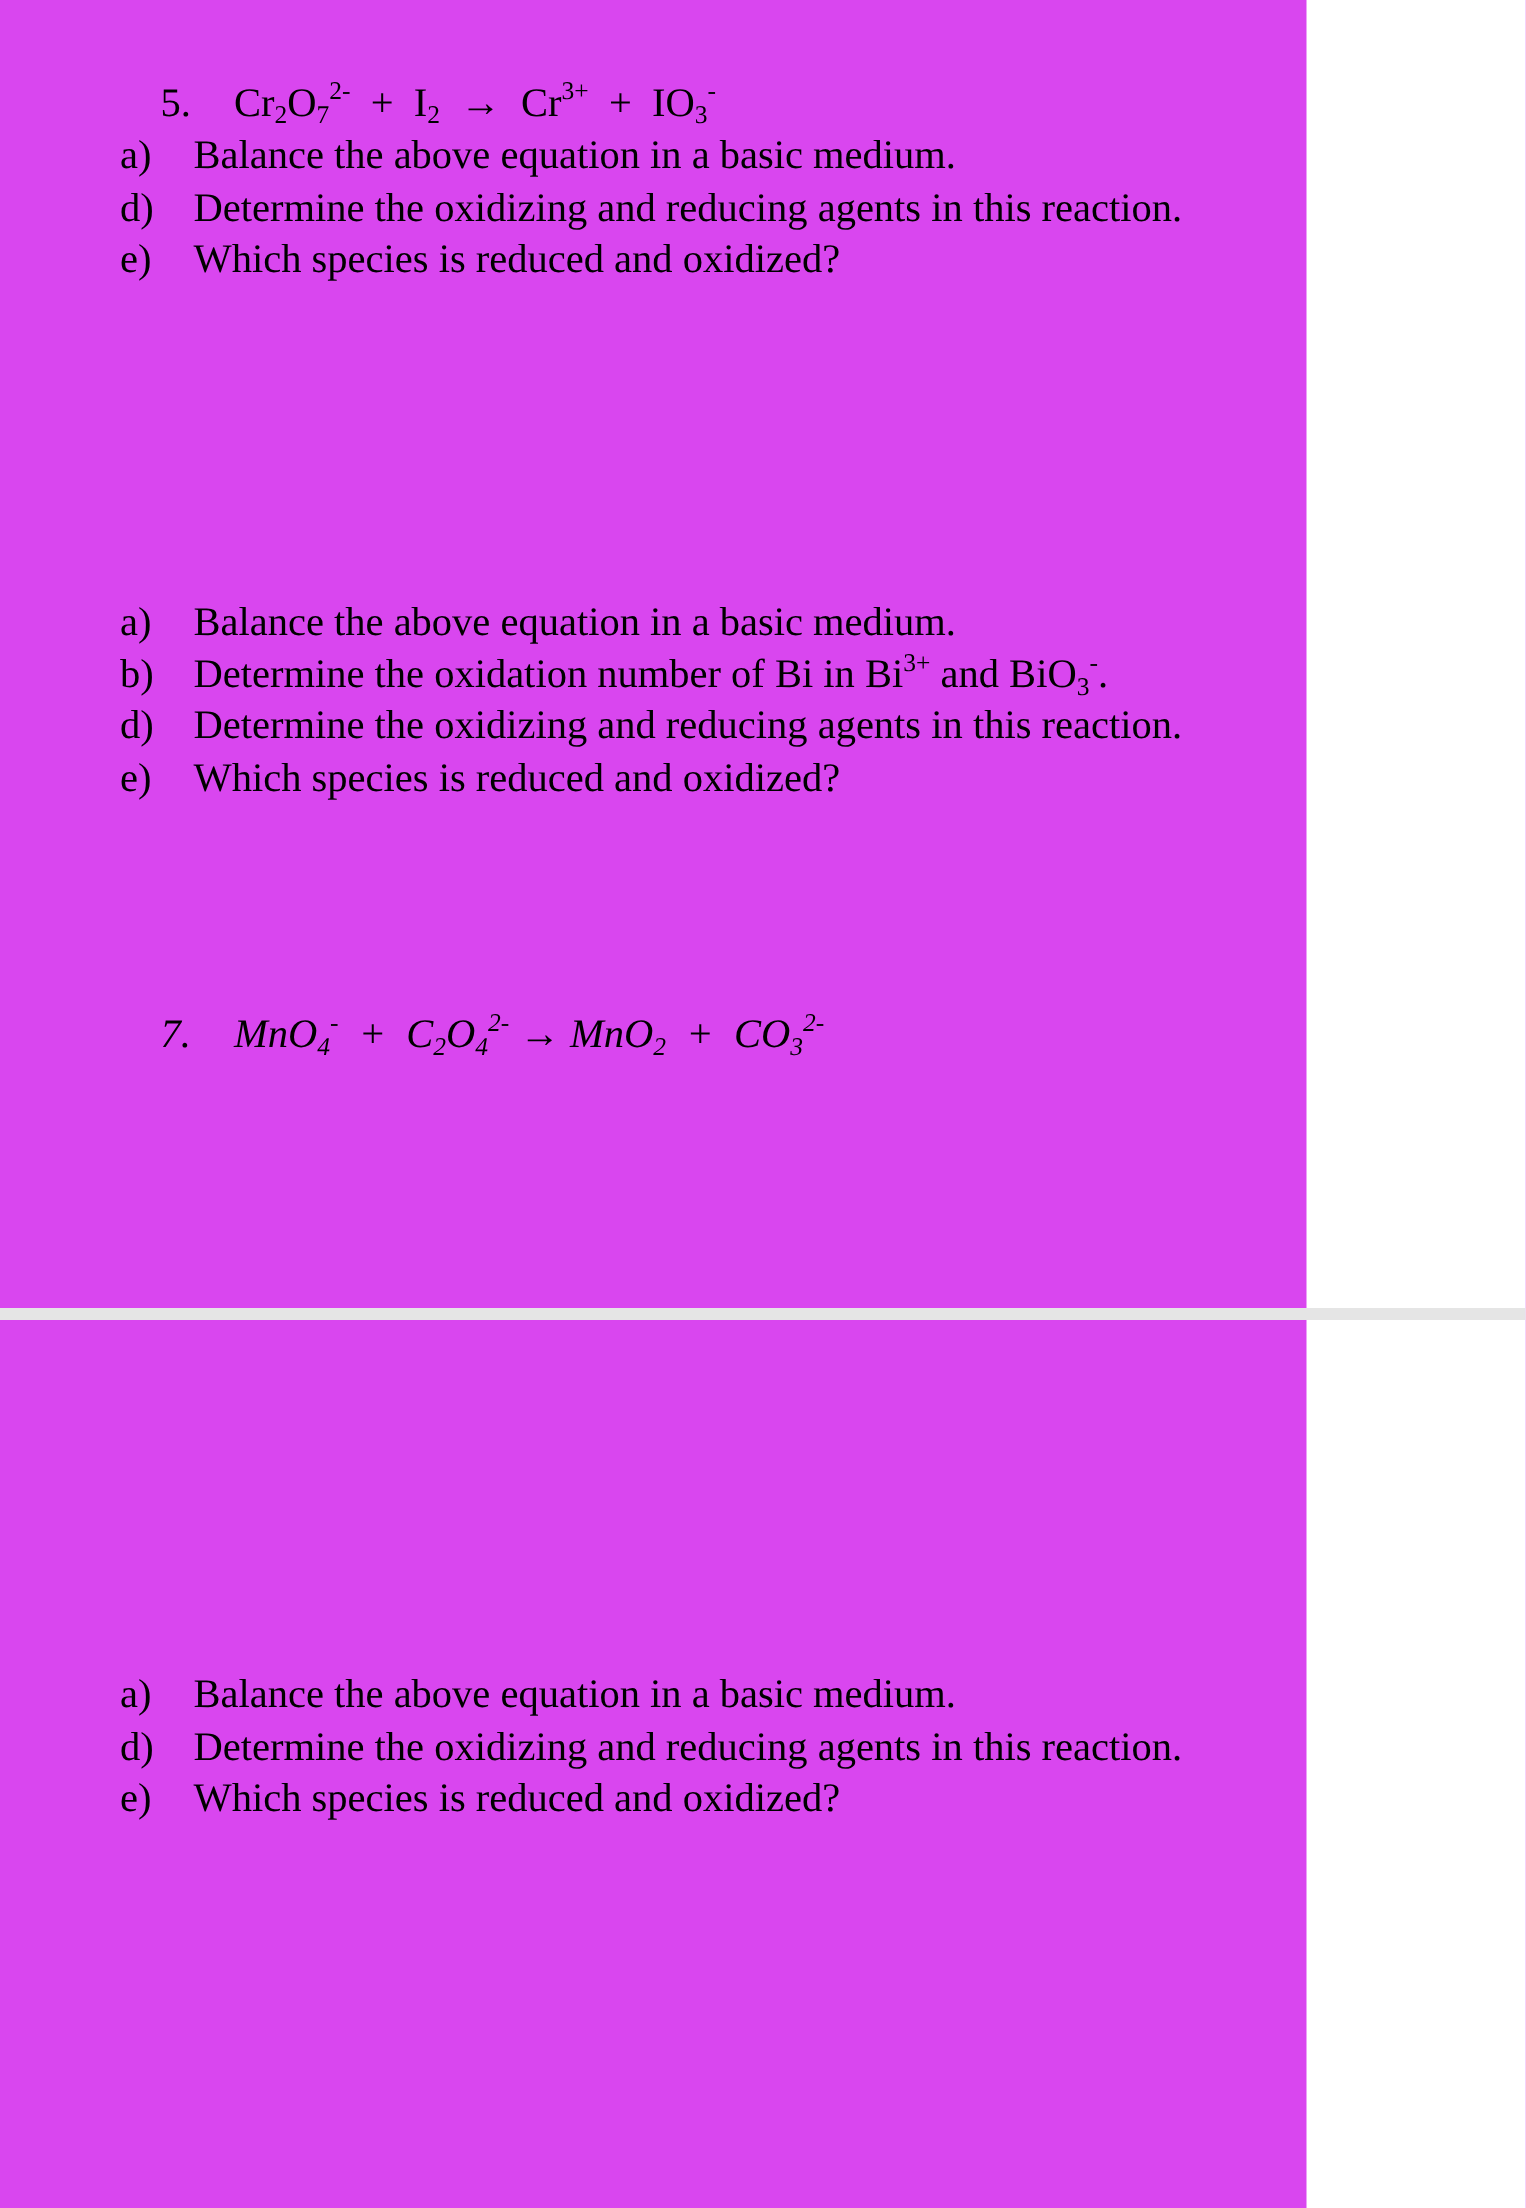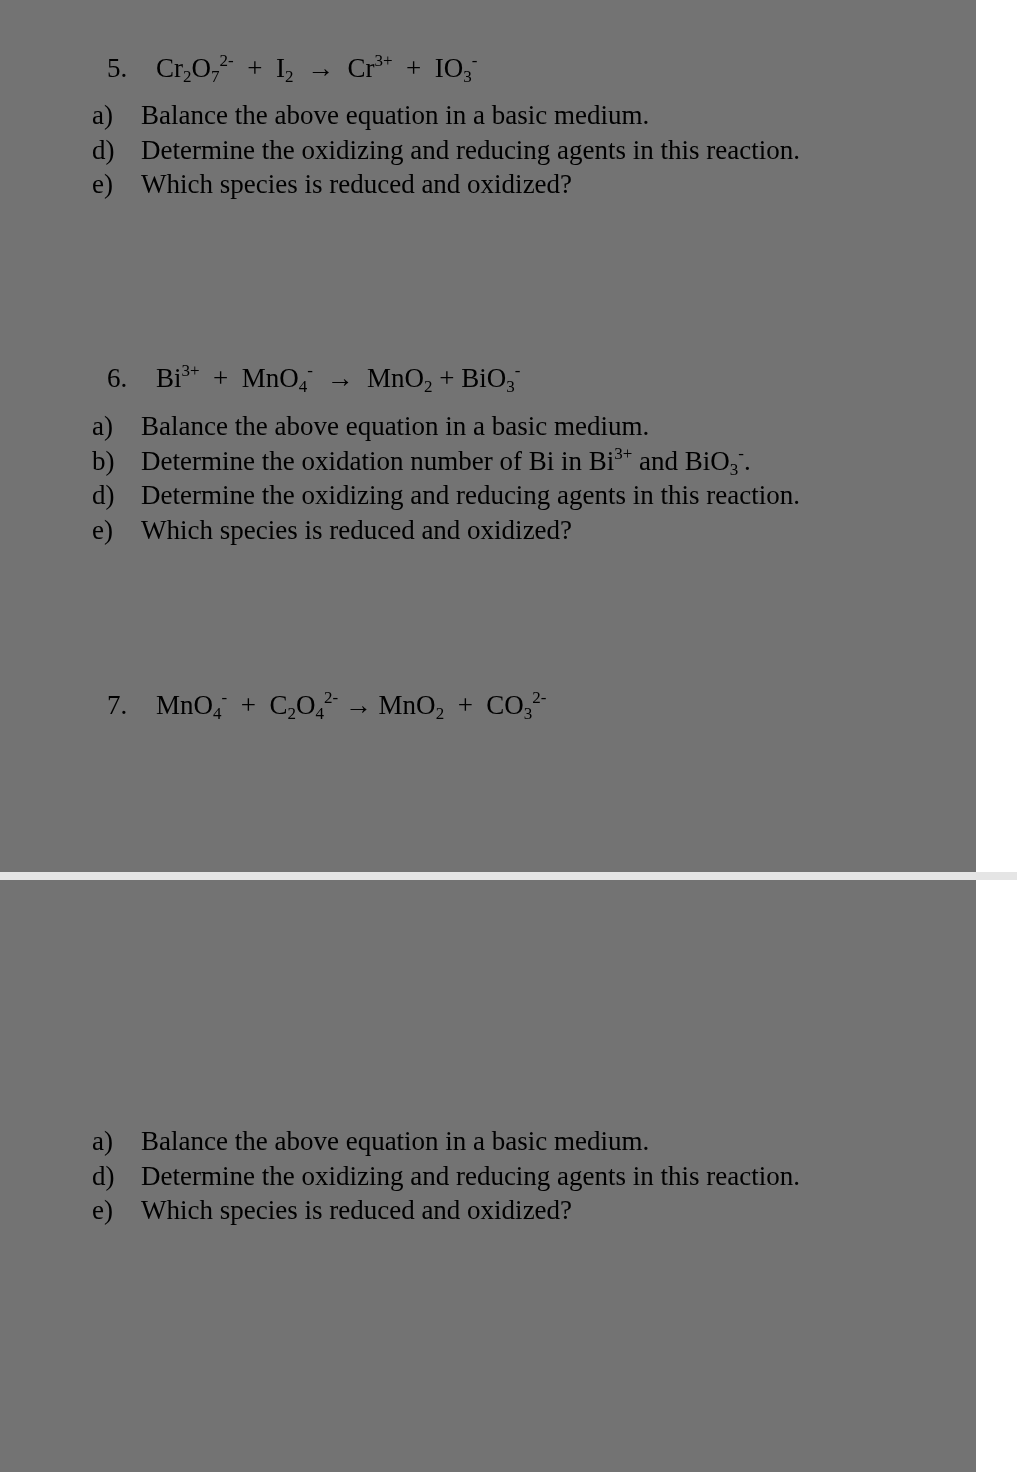--- a/index.html
+++ b/index.html
@@ -11,22 +11,22 @@
       width: 1017px;
       height: 1472px;
       position: relative;
       overflow: hidden;
       font-family: "Liberation Serif", "DejaVu Serif", serif;
       color: #000000;
     }
     .page {
       position: absolute;
       left: 0;
-      width: 976px;
-      background: #737373;
+      width: 871px;
+      background: #d946ef;
     }
     .page-1 { top: 0; height: 872px; }
     .page-2 { top: 880px; height: 592px; }
     .page-gap {
       position: absolute;
       left: 0;
       top: 872px;
       width: 1017px;
       height: 8px;
       background: #e5e5e5;
@@ -38,21 +38,21 @@
       line-height: 34px;
       white-space: pre;
     }
     .eq-num {
       display: inline-block;
       width: 49px;
     }
     .sub-list {
       position: absolute;
       left: 80px;
-      margin: 12px;
+      margin: 0;
       padding: 0;
       list-style: none;
     }
     .sub-item {
       font-size: 27px;
       line-height: 34.5px;
       height: 34.5px;
       white-space: nowrap;
     }
     .sub-letter {
@@ -64,40 +64,37 @@
       line-height: 0;
       position: relative;
       vertical-align: baseline;
     }
     sub { top: 5px; }
     sup { top: -11px; }
     .q5-eq { top: 17px; }
     .q5-list { top: 86px; }
     .q6-eq { top: 327px; }
     .q6-list { top: 397px; }
-    .q7-eq { top: 654px; }
+    .q7-eq { top: 638px; font-style: italic; }
     .q7-list { top: 1112px; }
   </style>
 </head>
 <body>
 
 <div class="page page-1">
 
   <div class="equation q5-eq">
     <span class="eq-num">5.</span><span>Cr<sub>2</sub>O<sub>7</sub><sup>2-</sup>  +  I<sub>2</sub>  →  Cr<sup>3+</sup>  +  IO<sub>3</sub><sup>-</sup></span>
   </div>
   <ul class="sub-list q5-list">
     <li class="sub-item"><span class="sub-letter">a)</span><span>Balance the above equation in a basic medium.</span></li>
     <li class="sub-item"><span class="sub-letter">d)</span><span>Determine the oxidizing and reducing agents in this reaction.</span></li>
     <li class="sub-item"><span class="sub-letter">e)</span><span>Which species is reduced and oxidized?</span></li>
   </ul>
 
-  <div class="equation q6-eq">
-    <span class="eq-num">6.</span><span>Bi<sup>3+</sup>  +  MnO<sub>4</sub><sup>-</sup>  →  MnO<sub>2</sub> + BiO<sub>3</sub><sup>-</sup></span>
-  </div>
   <ul class="sub-list q6-list">
     <li class="sub-item"><span class="sub-letter">a)</span><span>Balance the above equation in a basic medium.</span></li>
     <li class="sub-item"><span class="sub-letter">b)</span><span>Determine the oxidation number of Bi in Bi<sup>3+</sup> and BiO<sub>3</sub><sup>-</sup>.</span></li>
     <li class="sub-item"><span class="sub-letter">d)</span><span>Determine the oxidizing and reducing agents in this reaction.</span></li>
     <li class="sub-item"><span class="sub-letter">e)</span><span>Which species is reduced and oxidized?</span></li>
   </ul>
 
   <div class="equation q7-eq">
     <span class="eq-num">7.</span><span>MnO<sub>4</sub><sup>-</sup>  +  C<sub>2</sub>O<sub>4</sub><sup>2-</sup> → MnO<sub>2</sub>  +  CO<sub>3</sub><sup>2-</sup></span>
   </div>

